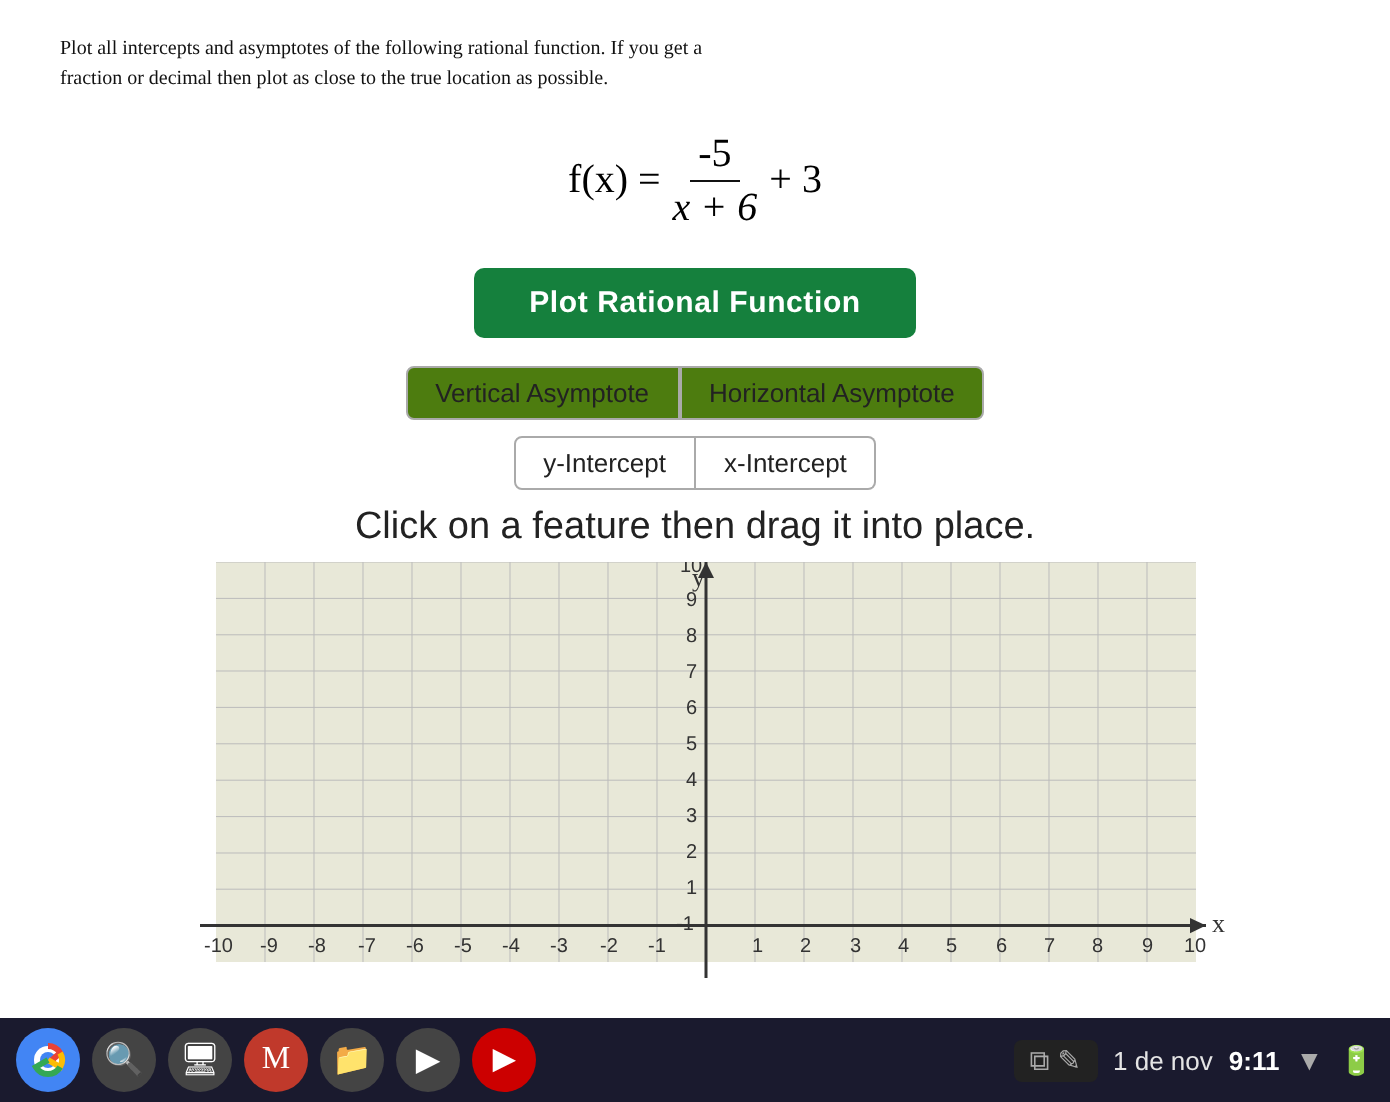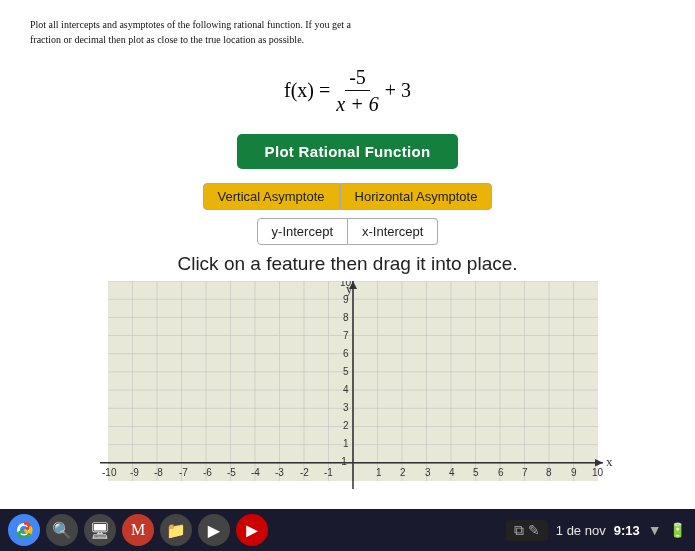--- a/index.html
+++ b/index.html
@@ -72,21 +72,21 @@
     }
 
     .feature-buttons {
       display: flex;
       justify-content: center;
       gap: 0;
       margin-bottom: 8px;
     }
 
     .feature-btn {
-      background: #eab308;
+      background: #4d7c0f;
       border: 1px solid #aaa;
       padding: 5px 14px;
       font-size: 13px;
       font-family: Arial, sans-serif;
       cursor: pointer;
       color: #222;
     }
 
     .feature-btn:first-child {
       border-radius: 4px 0 0 4px;
@@ -344,17 +344,17 @@
   <div class="taskbar-icon files" style="background:#444; color:#fff; font-size:16px;">📁</div>
   <div class="taskbar-icon play" style="background:#444; color:#fff; font-size:16px;">▶</div>
   <div class="taskbar-icon youtube" style="background:#c00; color:#fff; font-size:14px; font-weight:bold;">▶</div>
 
   <div class="taskbar-right">
     <div style="display:flex; align-items:center; gap:4px; background:#222; border-radius:4px; padding:2px 8px;">
       <span style="color:#aaa; font-size:14px;">⧉</span>
       <span style="color:#aaa; font-size:14px;">✎</span>
     </div>
     <span class="taskbar-date">1 de nov</span>
-    <span class="taskbar-time">9:13</span>
+    <span class="taskbar-time">9:11</span>
     <span style="color:#aaa; font-size:14px;">▼</span>
     <span style="color:#aaa; font-size:14px;">🔋</span>
   </div>
 </div>
 
 </body></html>

